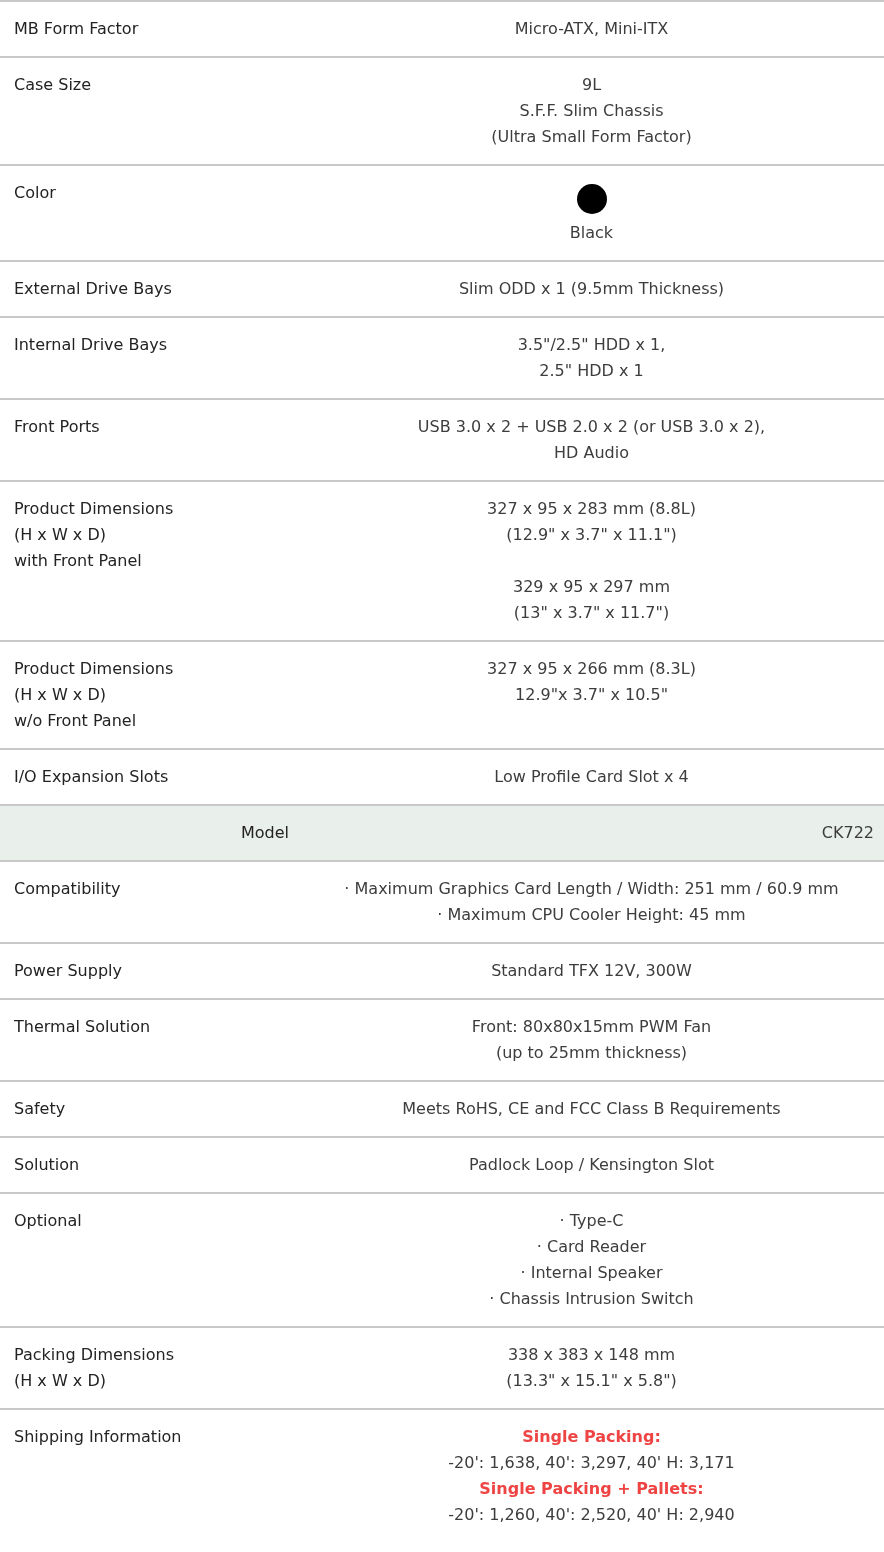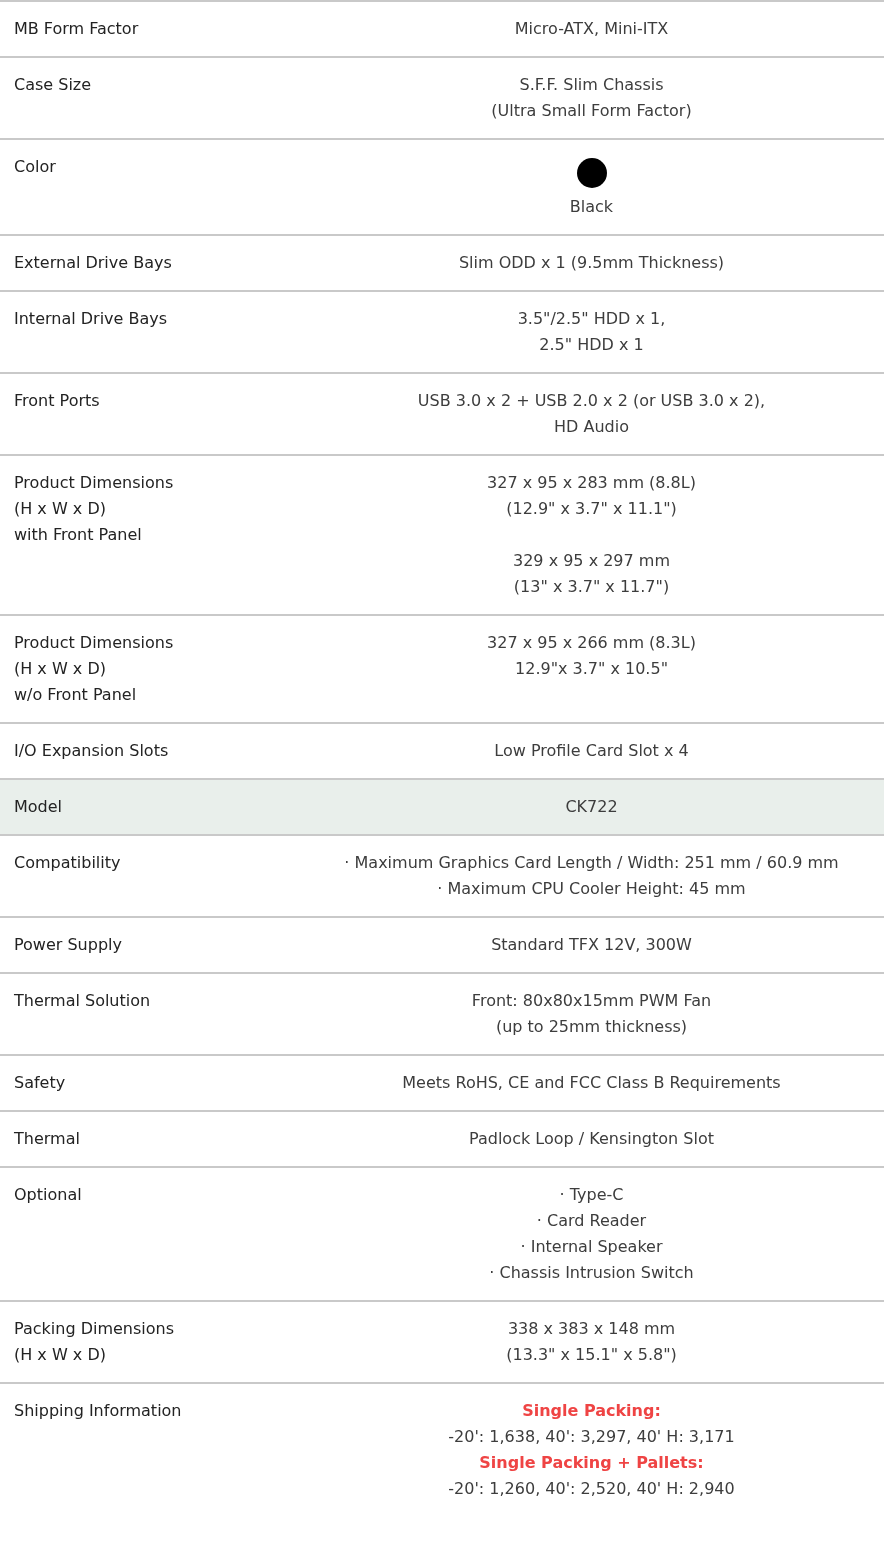--- a/index.html
+++ b/index.html
@@ -44,20 +44,21 @@
     line-height: 26px;
     min-height: 26px;
     white-space: pre-wrap;
   }
   .line.bold {
     font-weight: bold;
     color: #ef4444;
   }
   .row.highlighted .cell {
     background: #e9efeb;
+    text-align: right;
   }
   .swatch {
     width: 30px;
     height: 30px;
     border-radius: 50%;
     margin: 4px auto 6px auto;
   }
 </style>
 </head>
 <body>
@@ -69,20 +70,21 @@
       </div>
       <div class="cell value-cell">
         <div class="line">Micro-ATX, Mini-ITX</div>
       </div>
     </div>
     <div class="row">
       <div class="cell label-cell">
         <div class="line">Case Size</div>
       </div>
       <div class="cell value-cell">
+        <div class="line">9L</div>
         <div class="line">S.F.F. Slim Chassis</div>
         <div class="line">(Ultra Small Form Factor)</div>
       </div>
     </div>
     <div class="row">
       <div class="cell label-cell">
         <div class="line">Color</div>
       </div>
       <div class="cell value-cell">
         <div class="swatch" style="background: rgb(0, 0, 0);"></div>
@@ -185,21 +187,21 @@
     <div class="row">
       <div class="cell label-cell">
         <div class="line">Safety</div>
       </div>
       <div class="cell value-cell">
         <div class="line">Meets RoHS, CE and FCC Class B Requirements</div>
       </div>
     </div>
     <div class="row">
       <div class="cell label-cell">
-        <div class="line">Thermal</div>
+        <div class="line">Solution</div>
       </div>
       <div class="cell value-cell">
         <div class="line">Padlock Loop / Kensington Slot</div>
       </div>
     </div>
     <div class="row">
       <div class="cell label-cell">
         <div class="line">Optional</div>
       </div>
       <div class="cell value-cell">

